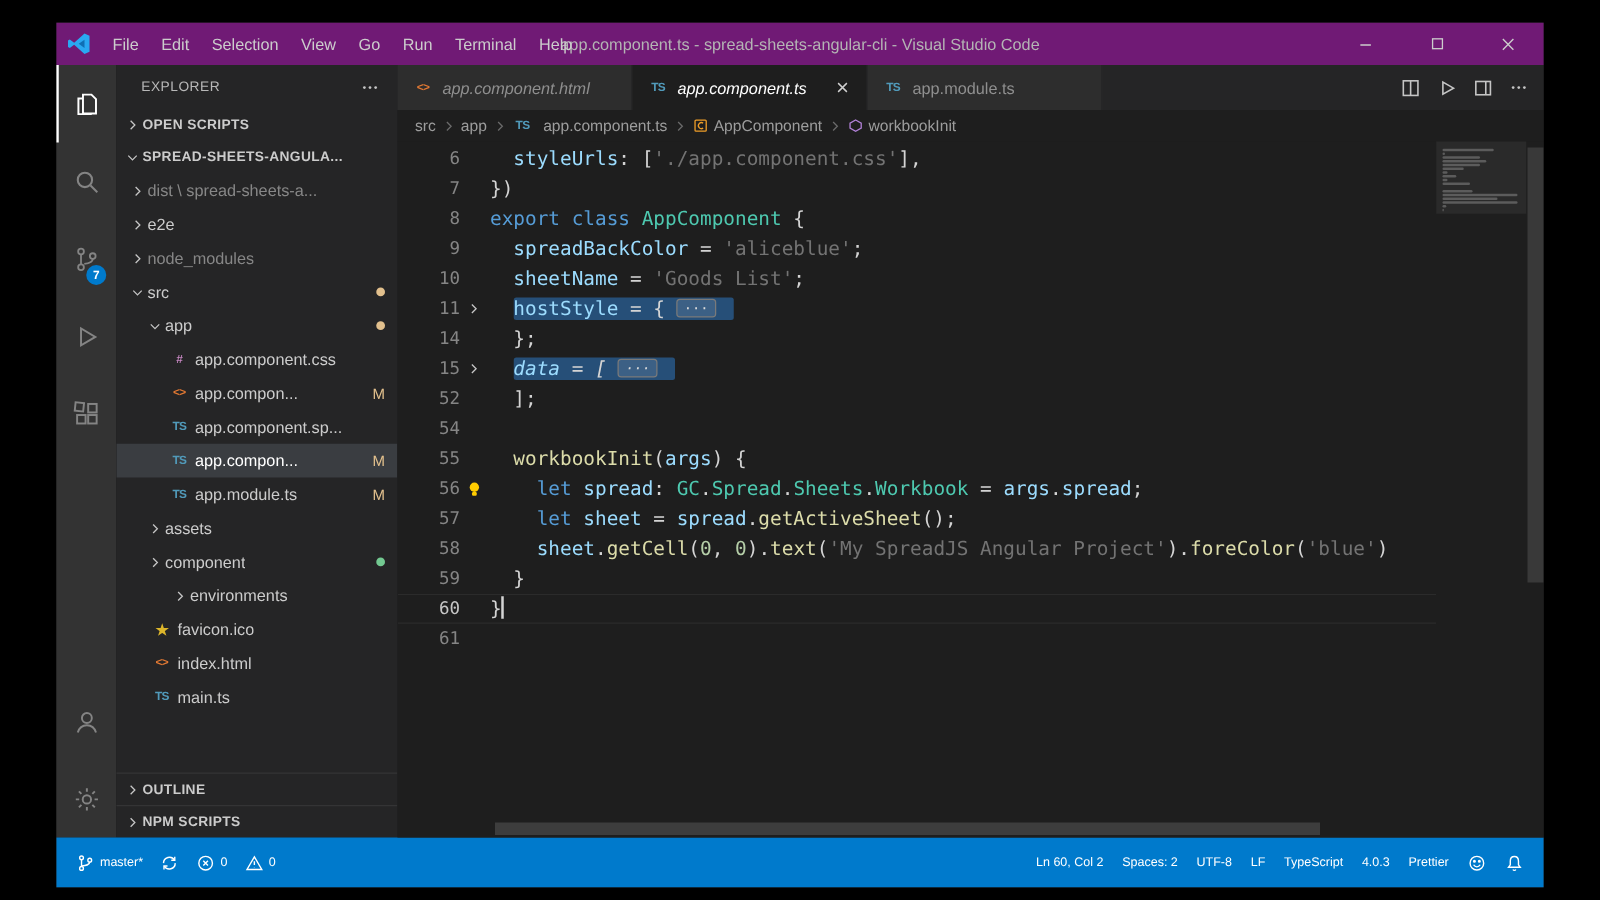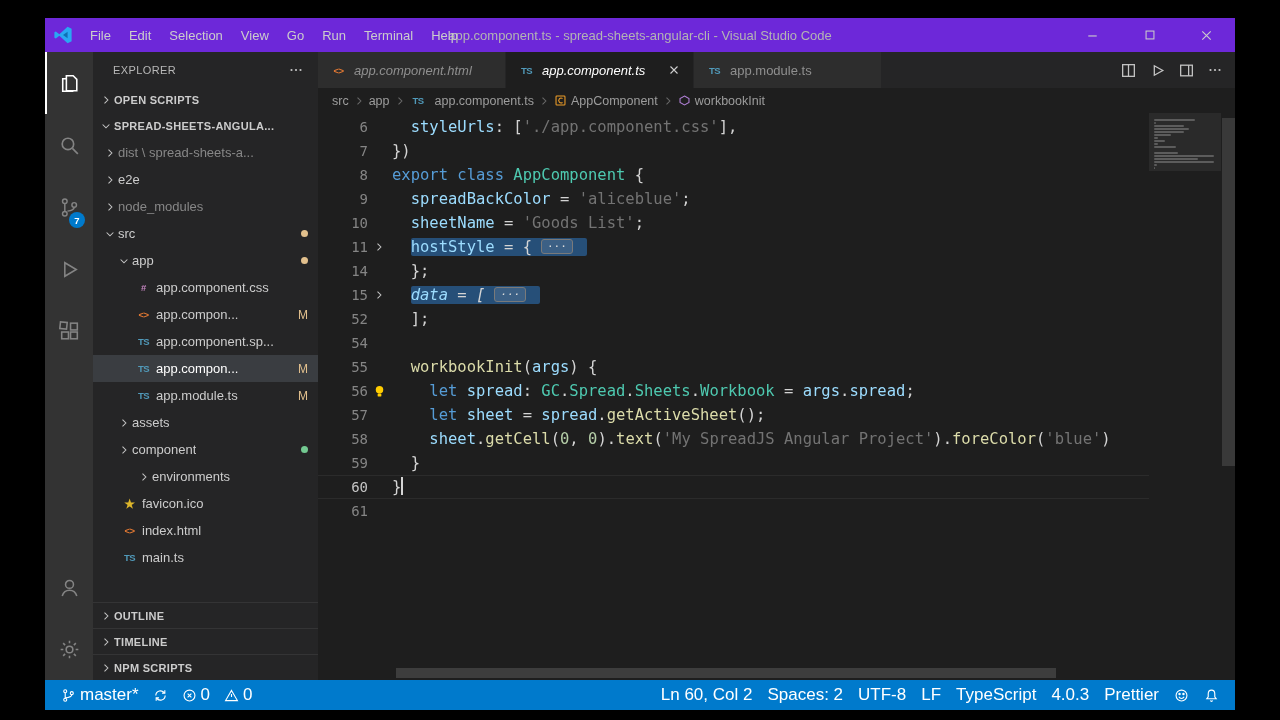--- a/index.html
+++ b/index.html
@@ -1,19 +1,19 @@
 <!DOCTYPE html>
 <html><head>
 <meta charset="utf-8">
 <style>
   *{box-sizing:border-box;margin:0;padding:0}
   html,body{width:1280px;height:720px;background:#000;overflow:hidden;font-family:"Liberation Sans",sans-serif}
   .window{position:absolute;left:45px;top:18px;width:1190px;height:692px;background:#1e1e1e;display:flex;flex-direction:column;overflow:hidden}
   
-  .titlebar{height:34px;background:#6d28d9;display:flex;align-items:center;position:relative;flex-shrink:0}
+  .titlebar{height:34px;background:#701a75;display:flex;align-items:center;position:relative;flex-shrink:0}
   .logo{width:36px;display:flex;align-items:center;justify-content:center}
   .menubar{display:flex;height:100%;position:relative;z-index:2}
   .menu-item{padding:0 9px;font-size:13px;color:#cccccc;display:flex;align-items:center;cursor:default}
   .title-text{position:absolute;left:0;right:0;text-align:center;font-size:13px;color:#b4b4b4;pointer-events:none}
   .win-controls{margin-left:auto;display:flex;height:100%;position:relative;z-index:2}
   .win-btn{width:57px;display:flex;align-items:center;justify-content:center;color:#cccccc}
   
   .main{flex:1;display:flex;min-height:0}
   .activitybar{width:48px;background:#333333;display:flex;flex-direction:column;flex-shrink:0}
   .ab-item{height:62px;display:flex;align-items:center;justify-content:center;color:#848484;position:relative;border-left:2px solid transparent;border-right:2px solid transparent}
@@ -61,21 +61,21 @@
   .sel-bg{padding-right:14px;border-radius:2px}
   .fold-box{display:inline-block;border:1px solid #7a7a7a;border-radius:3px;color:#dcdcdc;background:rgba(255,255,255,.1);font-size:11px;line-height:13px;padding:0 5px;margin-left:9px;vertical-align:2px}
   .cursor{display:inline-block;width:2px;height:18px;background:#d4d4d4;vertical-align:-3px}
   .tk-p{color:#d4d4d4}.tk-k{color:#569cd6}.tk-v{color:#9cdcfe}.tk-s{color:#737373}.tk-t{color:#4ec9b0}.tk-f{color:#dcdcaa}.tk-n{color:#b5cea8}
   .minimap{position:absolute;top:0;right:14px;width:72px;padding:5px 2px 0 2px}
   .mm-slider{position:absolute;left:0;right:0;top:0;height:58px;background:rgba(121,121,121,.14)}
   .mm-line{height:2px;margin:1px 0 1px 3px;background:rgba(210,210,210,.3);border-radius:1px;position:relative}
   .vscroll{position:absolute;top:5px;right:0;width:13px;height:348px;background:rgba(121,121,121,.3)}
   .hscroll{position:absolute;bottom:2px;left:78px;width:660px;height:10px;background:rgba(121,121,121,.35)}
   
-  .statusbar{height:30px;display:flex;align-items:center;color:#fff;font-size:17px;padding:0 10px;flex-shrink:0;background:#007acc}
+  .statusbar{height:40px;display:flex;align-items:center;color:#fff;font-size:10px;padding:0 10px;flex-shrink:0;background:#007acc}
   .sb-left{display:flex;align-items:center;gap:2px}
   .sb-right{margin-left:auto;display:flex;align-items:center;gap:3px}
   .sb-item{display:flex;align-items:center;gap:4px;padding:0 6px;height:100%}
   .icon{display:inline-flex;align-items:center;justify-content:center}
 </style>
 </head>
 <body>
 
 <div class="window">
   <div class="titlebar">
@@ -326,28 +326,20 @@
           </div>
         </div>
       <div class="sb-bottom">
           <div class="sec-row">
             <span class="icon chev">
               <svg width="12" height="12" viewBox="0 0 16 16" fill="none" stroke="currentColor" stroke-width="1.4">
                 <path d="M6 3.5 10.5 8 6 12.5"></path>
               </svg>
             </span>
             <span>OUTLINE</span>
-          </div>
-          <div class="sec-row">
-            <span class="icon chev">
-              <svg width="12" height="12" viewBox="0 0 16 16" fill="none" stroke="currentColor" stroke-width="1.4">
-                <path d="M6 3.5 10.5 8 6 12.5"></path>
-              </svg>
-            </span>
-            <span>TIMELINE</span>
           </div>
           <div class="sec-row">
             <span class="icon chev">
               <svg width="12" height="12" viewBox="0 0 16 16" fill="none" stroke="currentColor" stroke-width="1.4">
                 <path d="M6 3.5 10.5 8 6 12.5"></path>
               </svg>
             </span>
             <span>NPM SCRIPTS</span>
           </div>
         </div>

